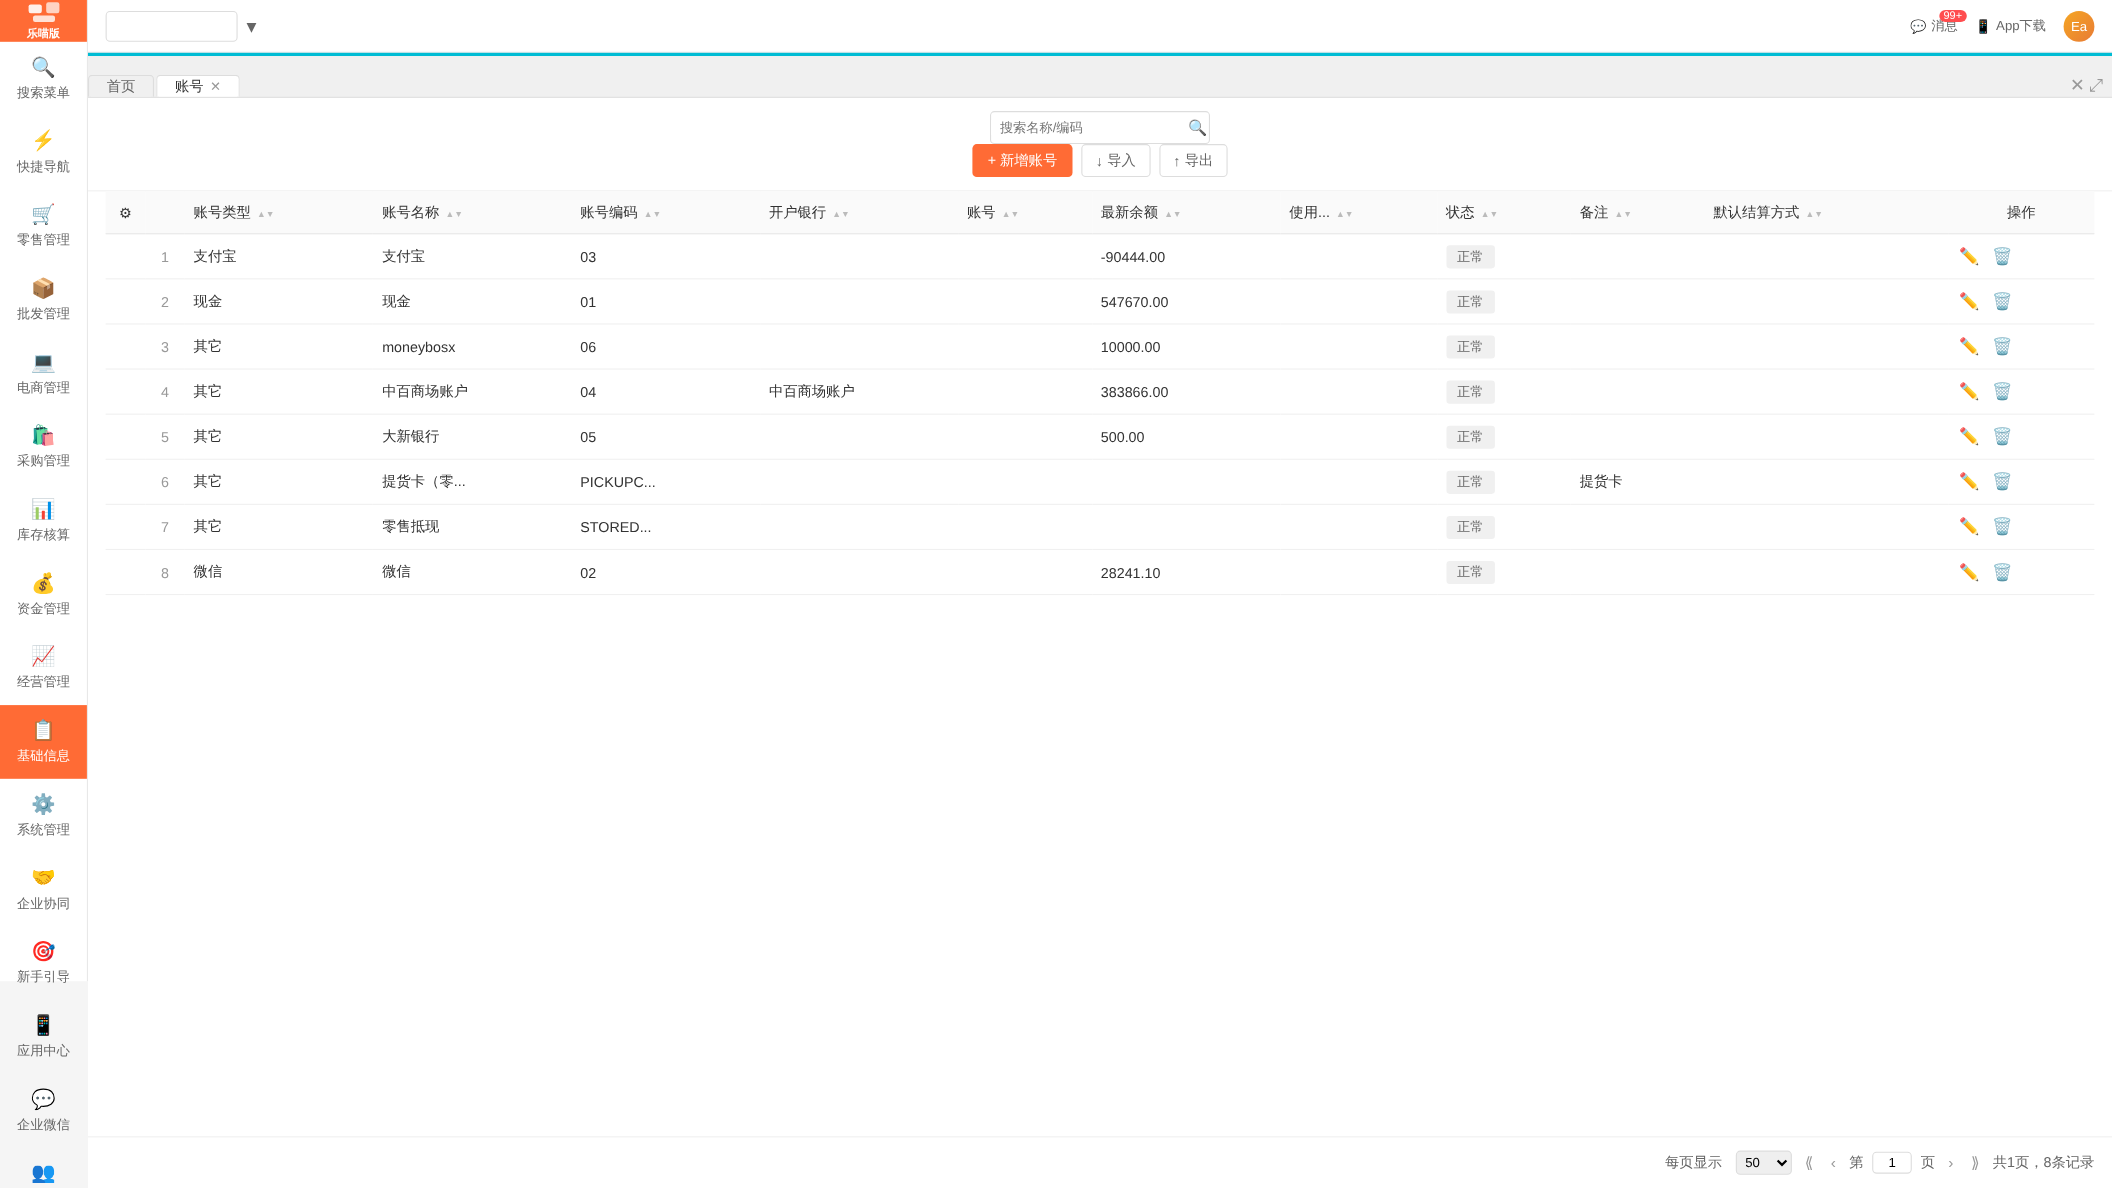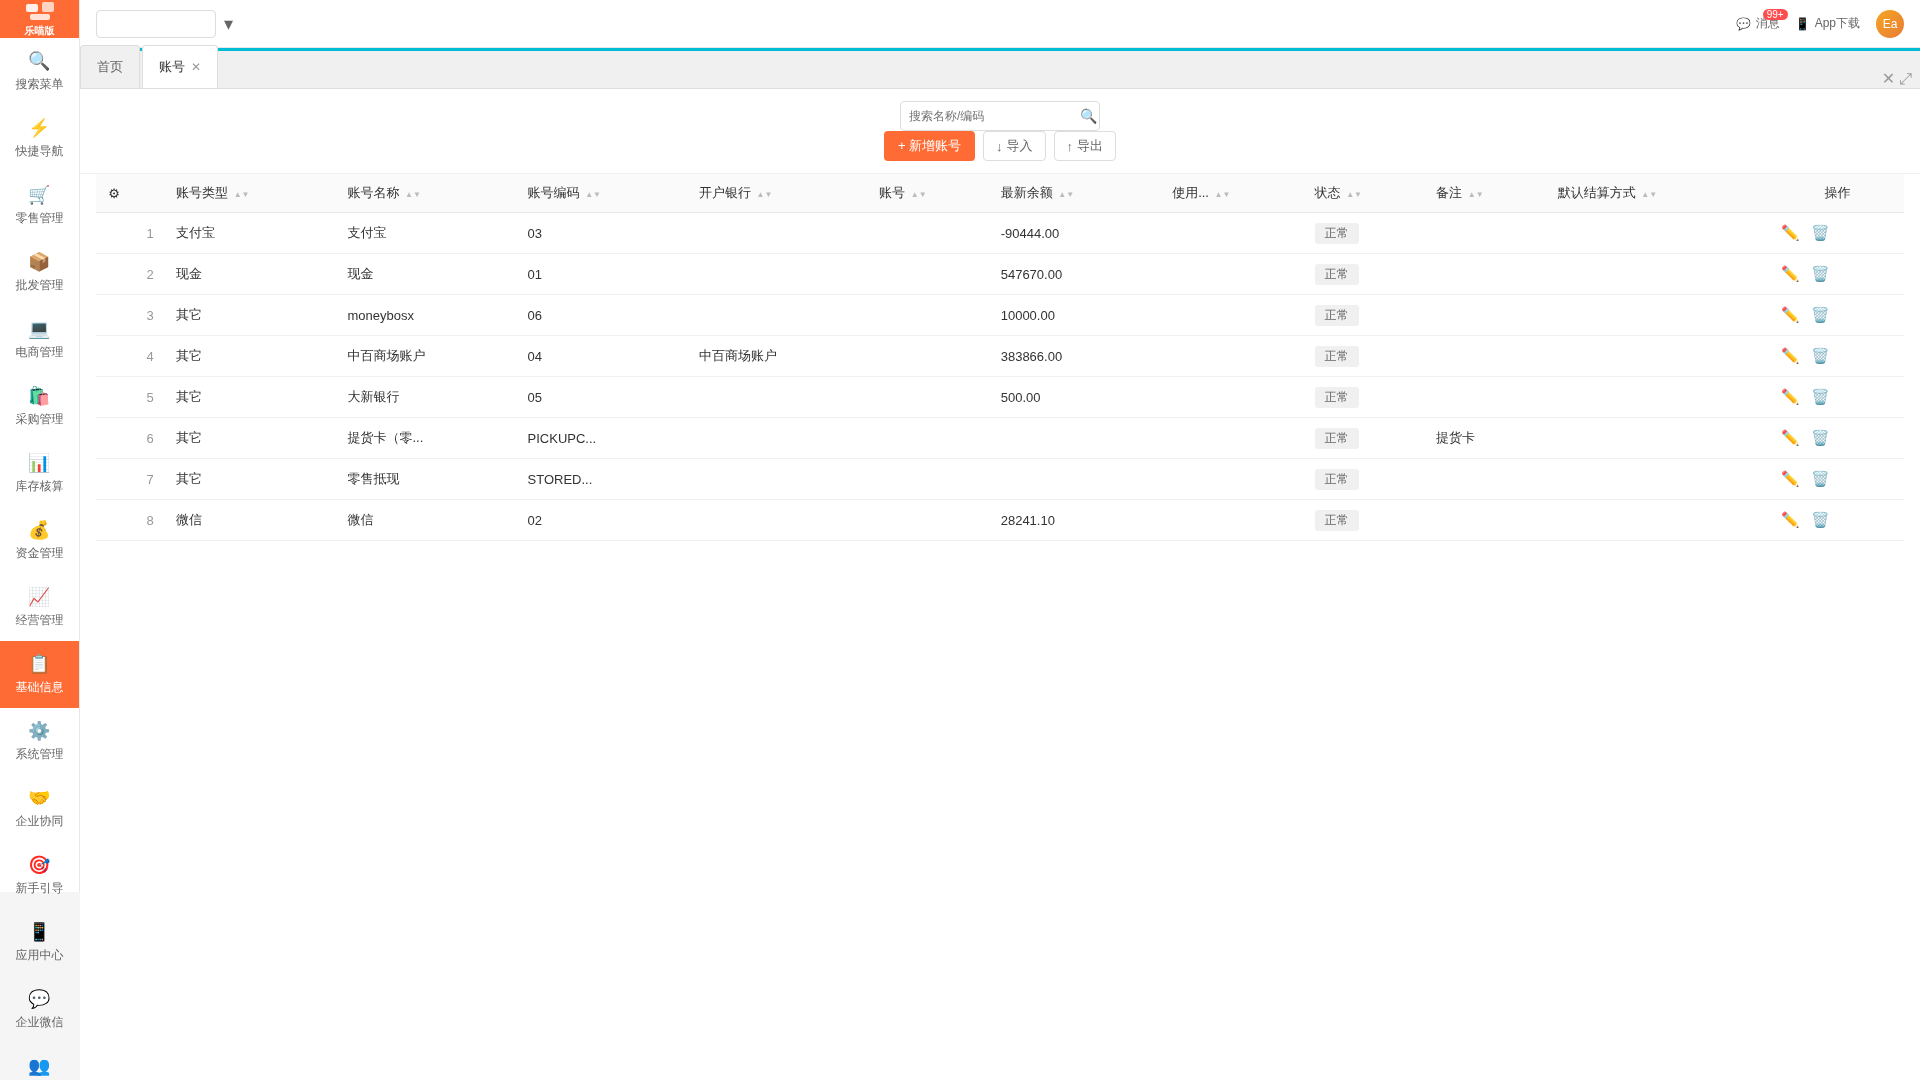--- a/index.html
+++ b/index.html
@@ -131,21 +131,21 @@
     .tab-bar {
       height: 38px;
       background: #f0f0f0;
       display: flex;
       align-items: flex-end;
       padding: 0 0;
       flex-shrink: 0;
       border-bottom: 1px solid #ddd;
     }
     .tab-item {
-      height: 43px;
+      height: 20px;
       padding: 0 16px;
       display: flex;
       align-items: center;
       gap: 6px;
       font-size: 13px;
       color: #666;
       cursor: pointer;
       border: 1px solid #ddd;
       border-bottom: none;
       background: #f0f0f0;
@@ -671,14 +671,30 @@
         <div class="action-btns">
           <button class="action-btn" title="编辑">✏️</button>
           <button class="action-btn" title="删除">🗑️</button>
         </div>
       </td>
     </tr>
           </tbody>
       </table>
     </div>
 
+    <div class="pagination-bar">
+      <span>每页显示</span>
+      <select class="page-size-select">
+        <option>50</option>
+        <option>20</option>
+        <option>100</option>
+      </select>
+      <button class="page-nav-btn">⟪</button>
+      <button class="page-nav-btn">‹</button>
+      <span>第</span>
+      <input class="page-num-input" type="text" value="1" style="">
+      <span>页</span>
+      <button class="page-nav-btn">›</button>
+      <button class="page-nav-btn">⟫</button>
+      <span>共1页，8条记录</span>
+    </div>
   </div>
 </div>
 
 </body></html>

